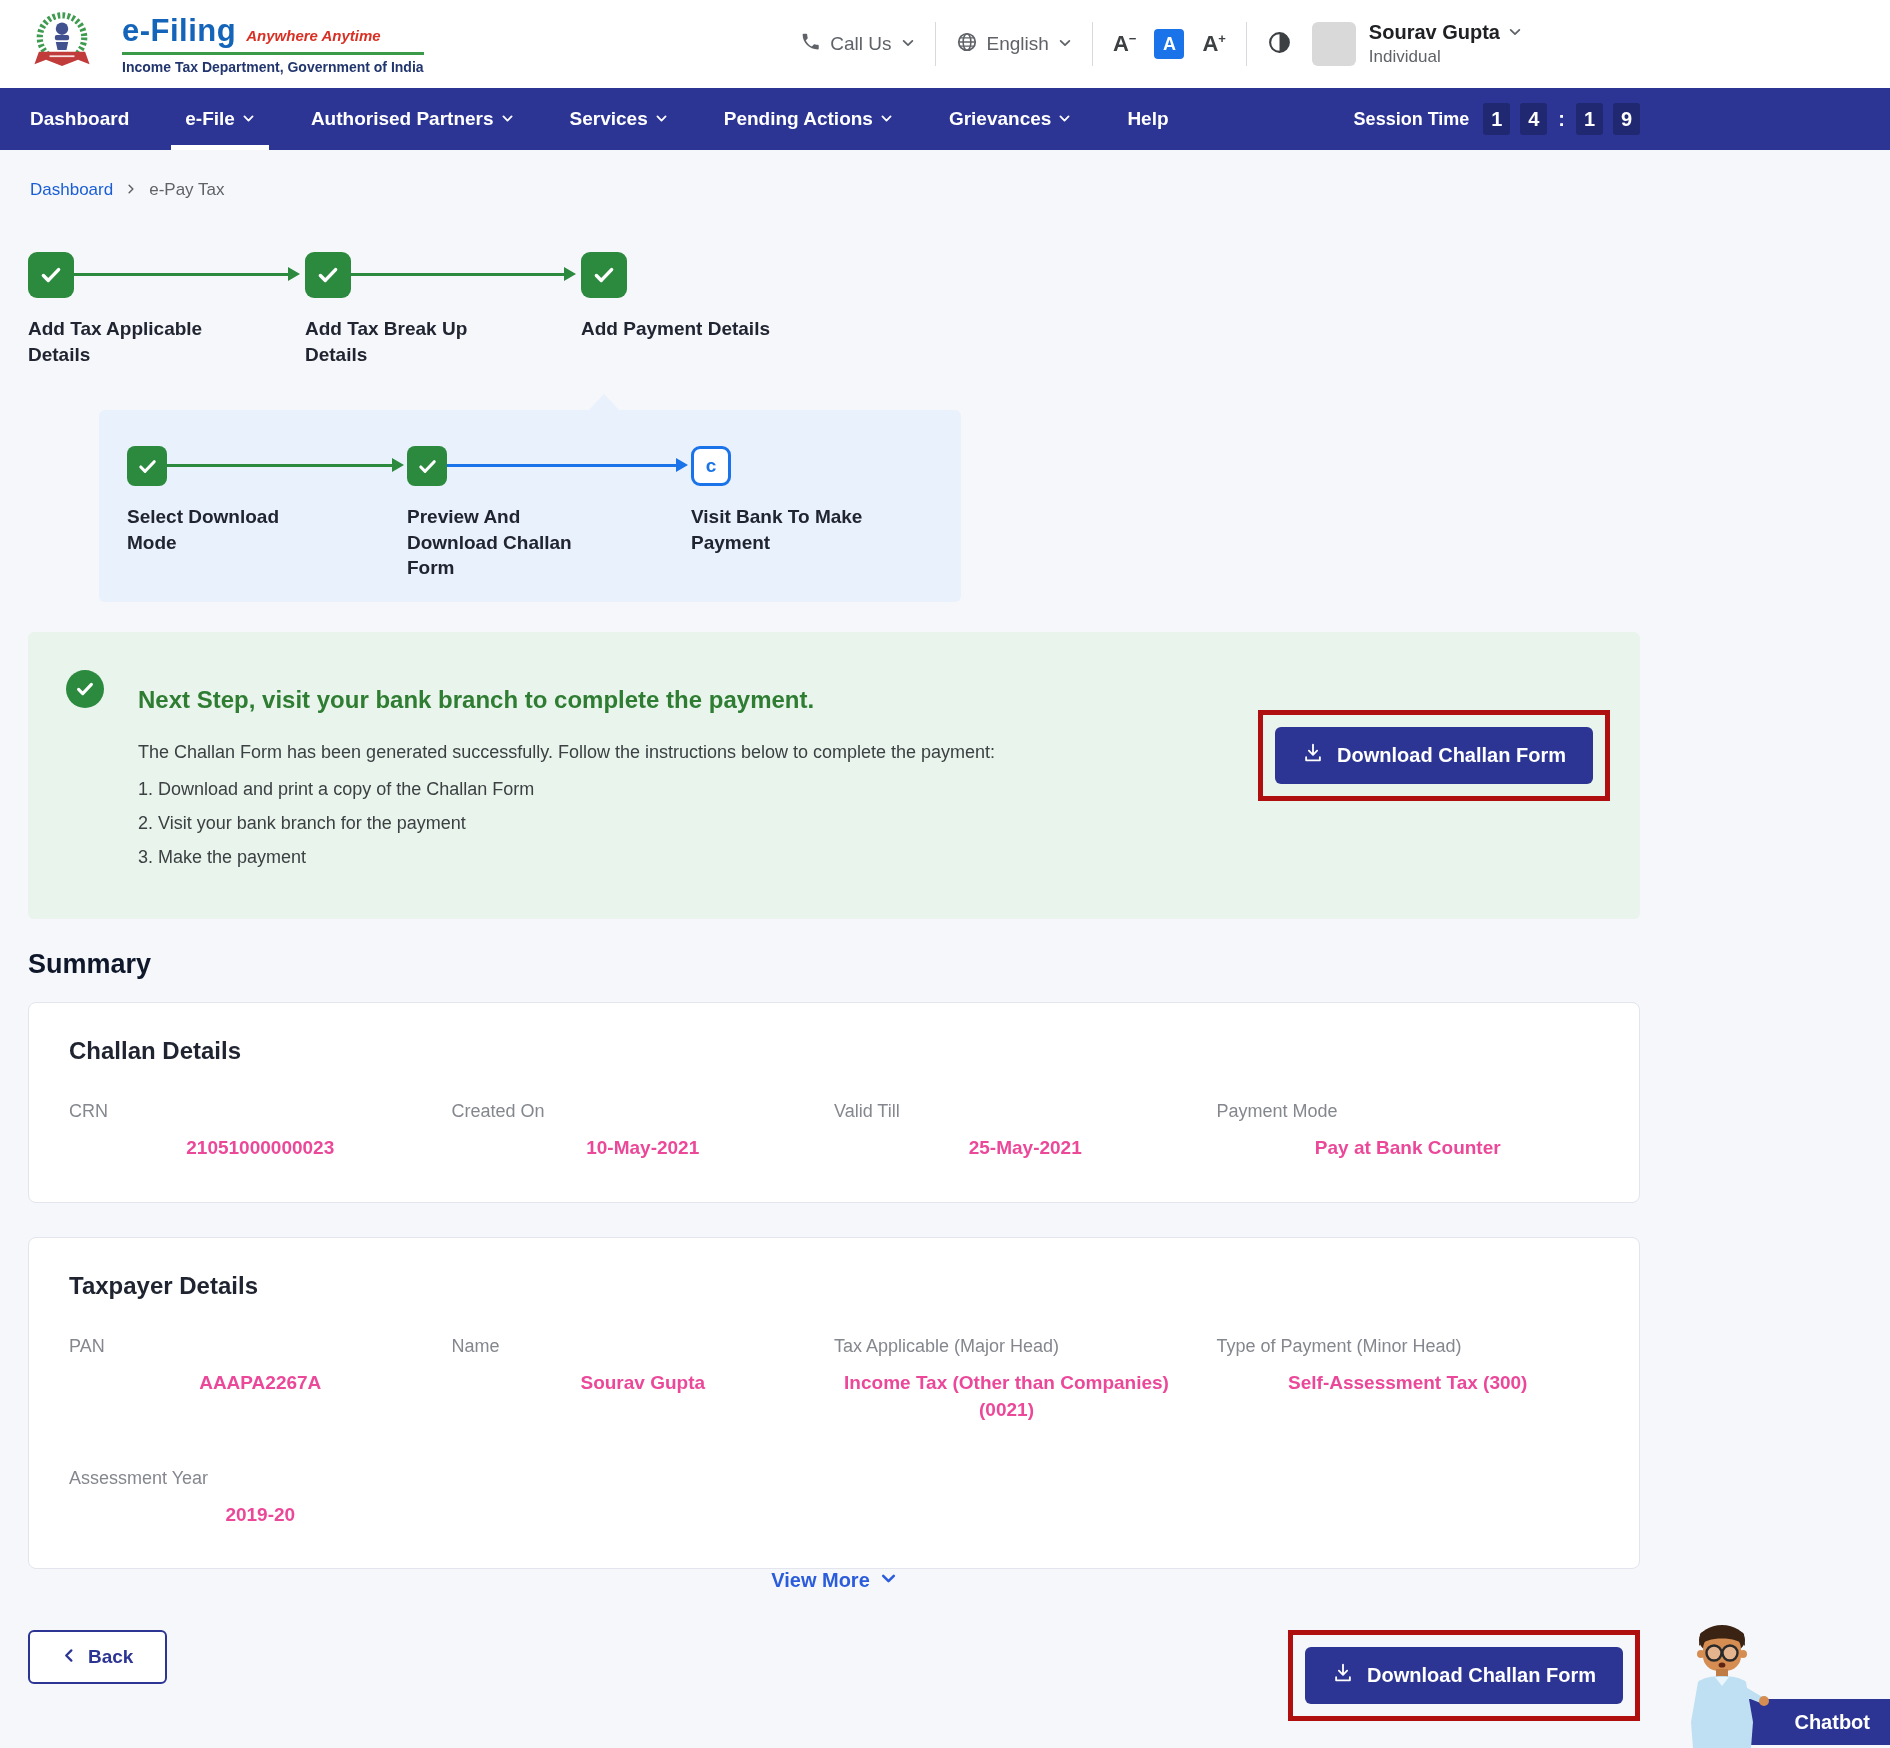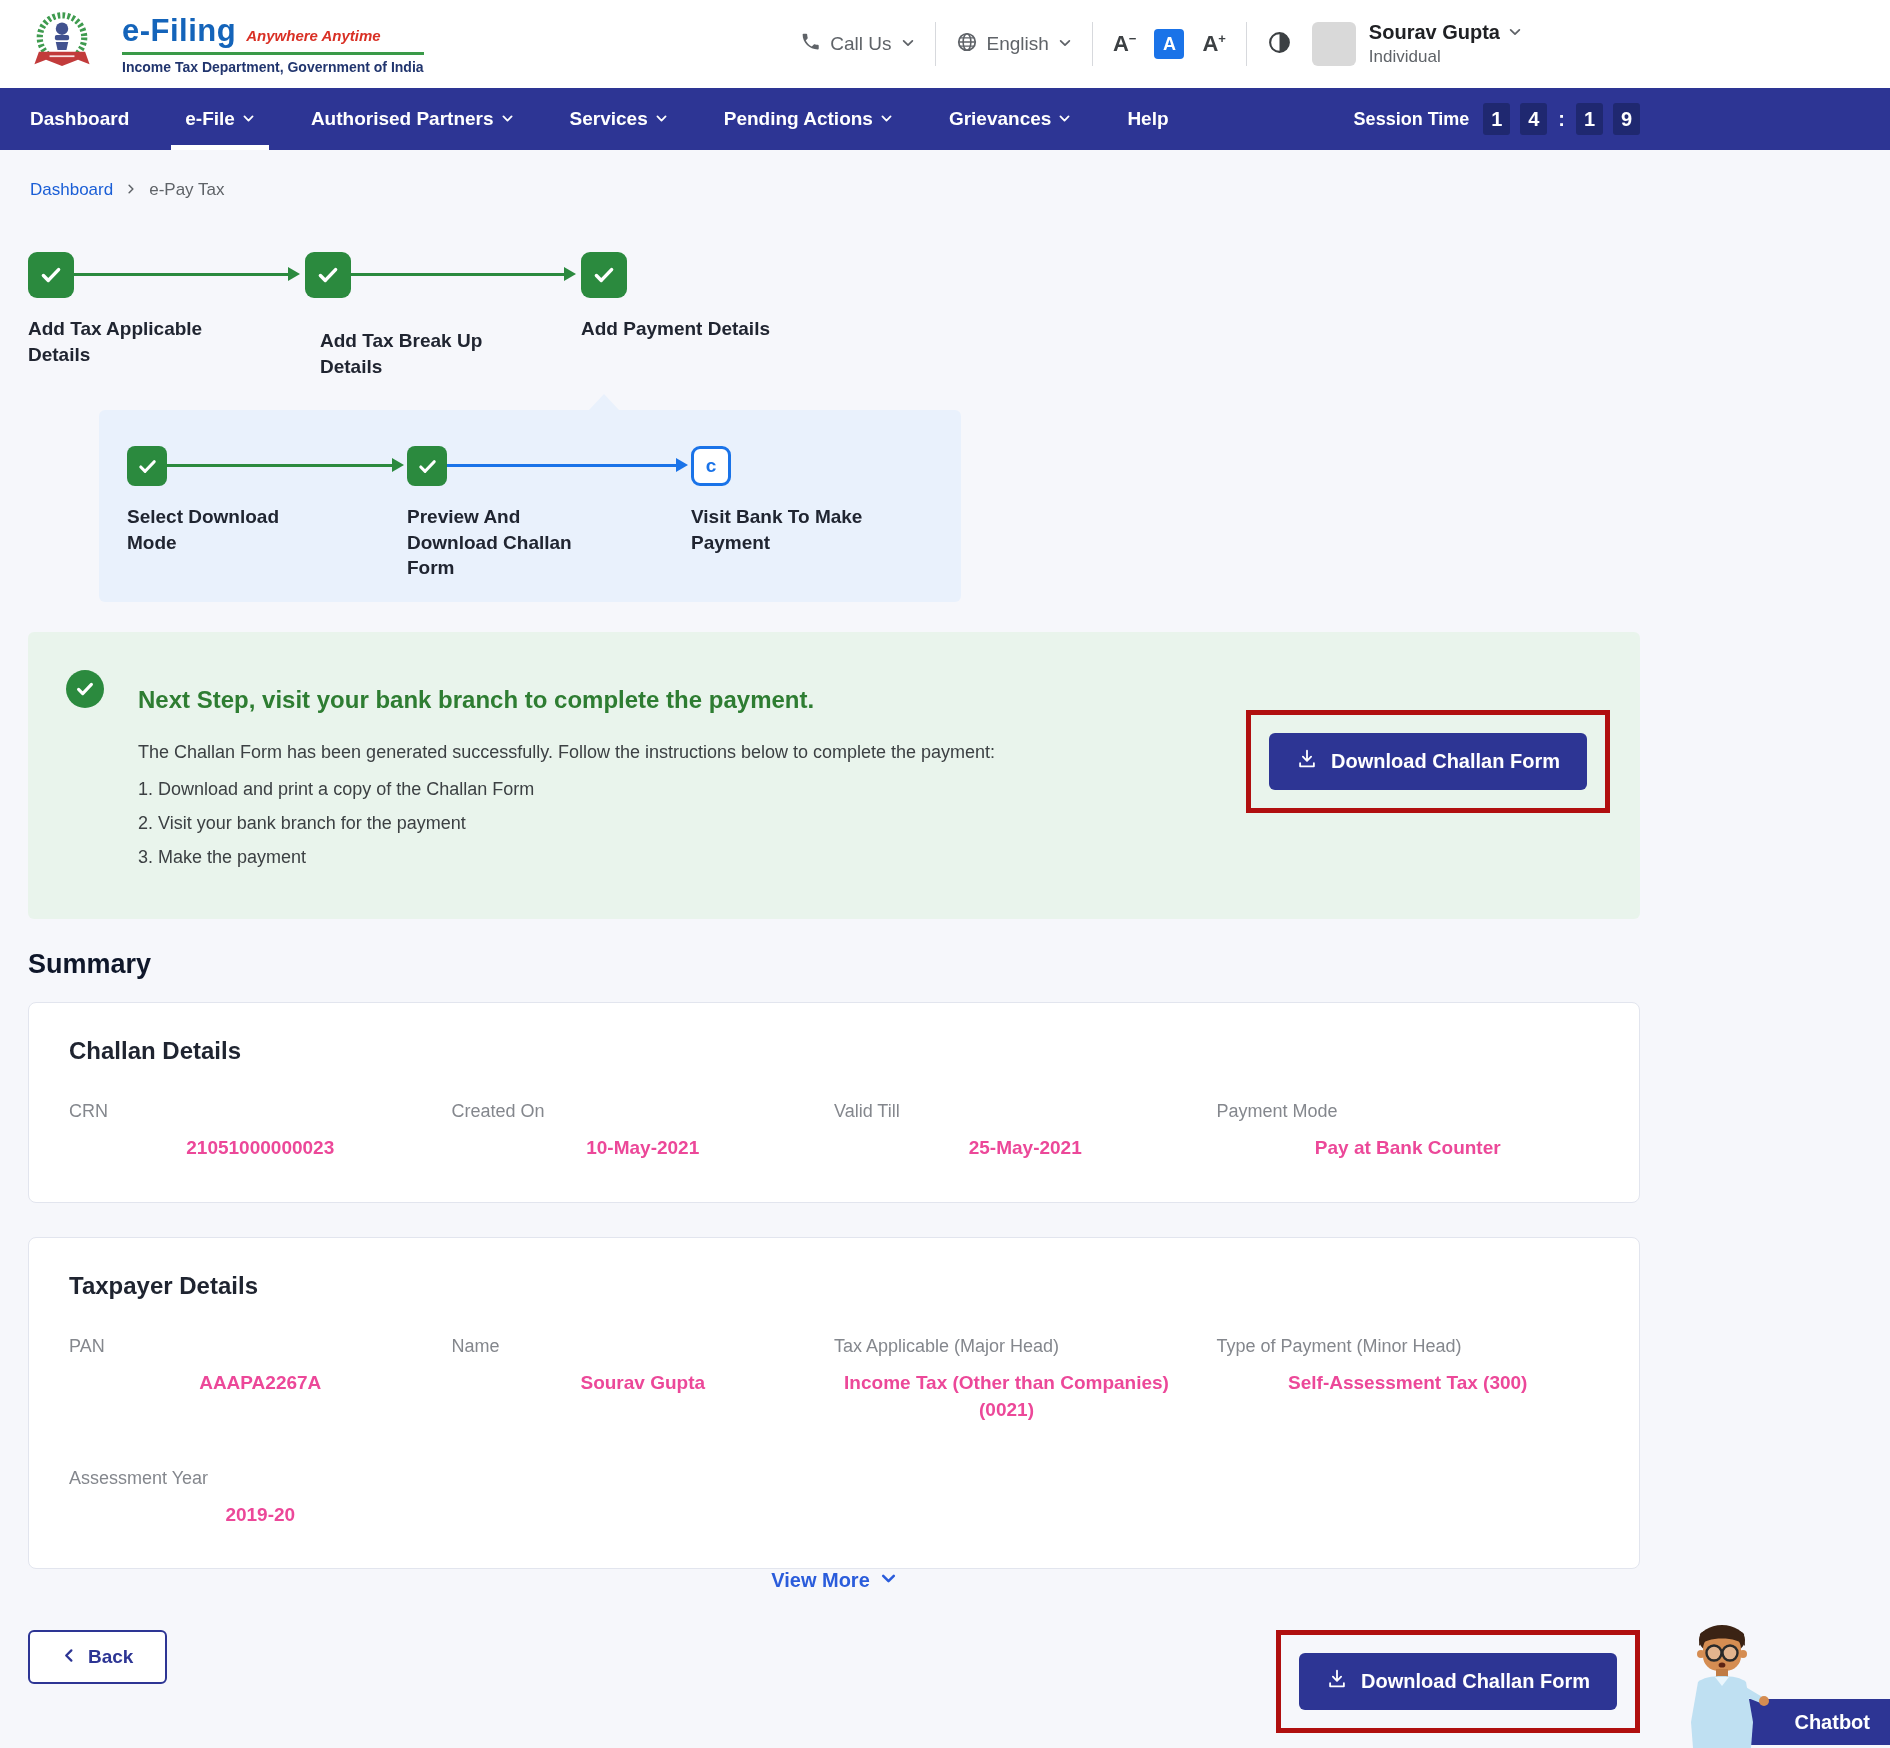--- a/index.html
+++ b/index.html
@@ -64,21 +64,21 @@
   .sq1{left:0;} .sq2{left:277px;} .sq3{left:553px;}
   .conn { position:absolute; top:21px; height:3px; background:#2b8a3e; }
   .conn::after { content:""; position:absolute; right:-11px; top:-6px;
     border-left:12px solid #2b8a3e; border-top:7.5px solid transparent; border-bottom:7.5px solid transparent; }
   .conn.blue { background:#1a73e8; }
   .conn.blue::after { border-left-color:#1a73e8; }
   .mconn1 { left:46px; width:215px; }
   .mconn2 { left:323px; width:214px; }
   .step-label { position:absolute; top:64px; width:196px; font-size:19px; font-weight:bold;
     color:#202531; line-height:1.35; }
-  .sl1{left:0;} .sl2{left:292px;margin-top:12px;} .sl3{left:553px;}
+  .sl1{left:0;} .sl2{left:277px;} .sl3{left:553px;}
   
   .substepper { position:relative; margin:18px 0 0 71px; width:862px; height:192px;
     background:#e9f1fc; border-radius:6px; }
   .substepper::before { content:""; position:absolute; top:-16px; left:490px;
     border-left:15px solid transparent; border-right:15px solid transparent;
     border-bottom:16px solid #e9f1fc; }
   .ssq { position:absolute; top:36px; width:40px; height:40px; border-radius:8px; background:#2b8a3e;
     display:flex; align-items:center; justify-content:center; }
   .ssq1{left:28px;} .ssq2{left:308px;}
   .scur { position:absolute; top:36px; left:592px; width:40px; height:40px; border-radius:9px;
@@ -91,21 +91,21 @@
   
   .banner { margin-top:30px; background:#e9f4ec; border-radius:6px;
     padding:34px 30px 38px 38px; display:flex; align-items:flex-start; gap:34px; }
   .banner-check { width:38px; height:38px; border-radius:50%; background:#2b8a3e; flex:0 0 auto;
     display:flex; align-items:center; justify-content:center; margin-top:4px; }
   .banner-body { flex:1;margin-top:16px; }
   .banner-title { font-size:24px; font-weight:bold; color:#2e7d32; margin:4px 0 28px; }
   .banner-intro { font-size:18px; color:#3c4043; margin-bottom:16px; }
   .banner-line { font-size:18px; color:#3c4043; margin-bottom:13px; }
   .banner-action { margin-top:44px; }
-  .red-box { border:5px solid #b00f0f; padding:18px; }
+  .red-box { border:5px solid #b00f0f; padding:12px; }
   .btn-primary { background:#2d3594; color:#fff; border:none; border-radius:6px;
     padding:15px 27px; font-size:20px; font-weight:bold; font-family:inherit;
     display:flex; align-items:center; gap:13px; cursor:pointer; }
   
   .summary-heading { margin-top:30px; font-size:27px; font-weight:bold; color:#0f172a; }
   .card { margin-top:22px; background:#fff; border:1px solid #e2e5ee; border-radius:8px;
     padding:34px 40px 40px; }
   .card-title { font-size:24px; font-weight:bold; color:#1f2430; margin-bottom:36px; }
   .field-grid { display:grid; grid-template-columns:repeat(4,1fr); row-gap:44px; }
   .field-label { font-size:18px; color:#84878d; margin-bottom:12px; }

